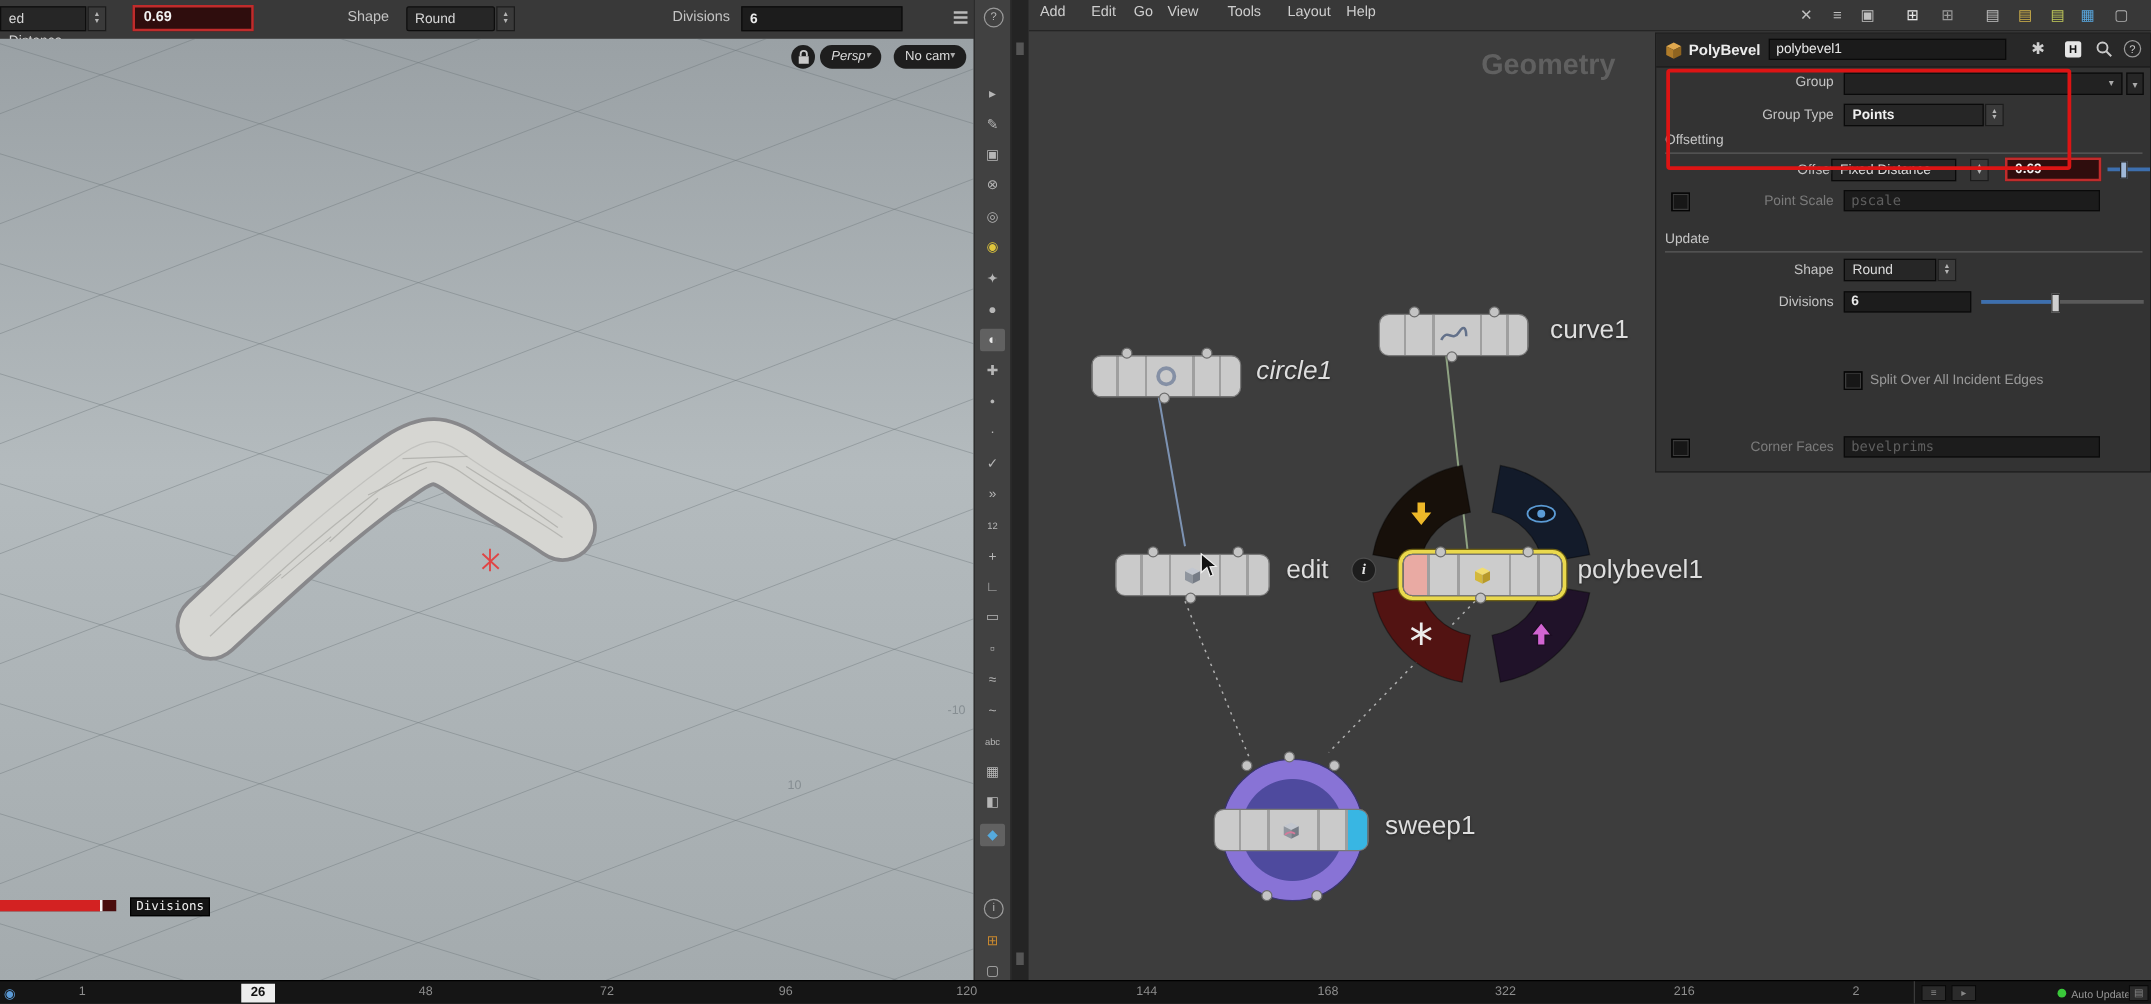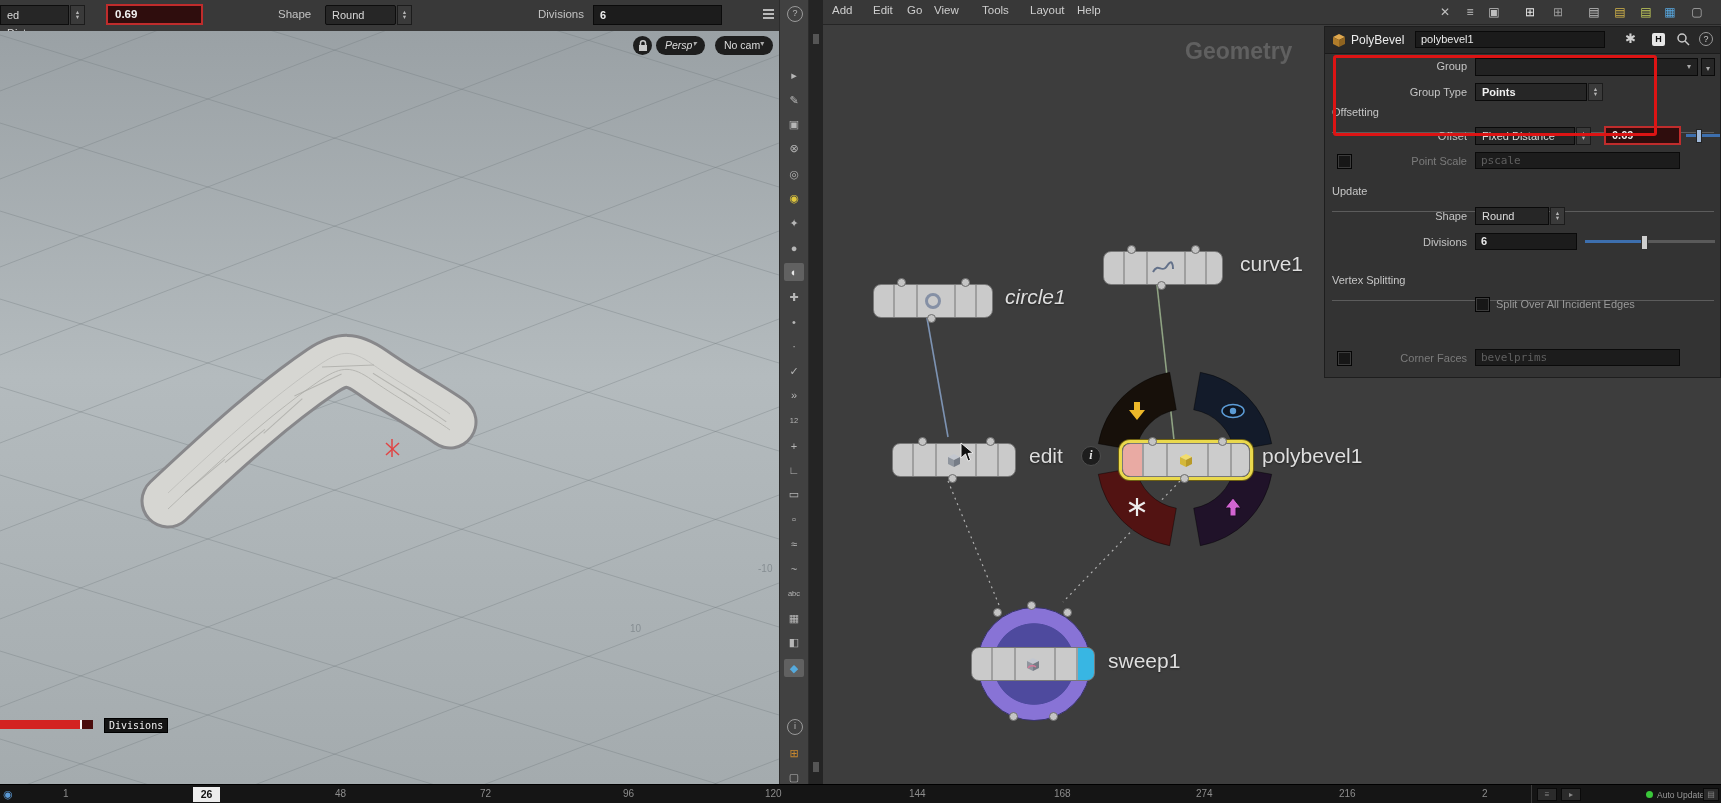--- a/index.html
+++ b/index.html
@@ -50,21 +50,21 @@
         background:radial-gradient(circle,#4e4a9e 0 51%,#8873d6 52% 100%);border:1px solid #39346e;}
   #info-badge{position:absolute;left:258px;top:446px;width:18px;height:18px;border-radius:50%;background:#1d1d1d;
         border:1px solid #4d4d4d;color:#e3e3e3;font-size:12px;font-weight:bold;font-family:"Liberation Serif",serif;
         font-style:italic;text-align:center;line-height:17px;}
   
   #parampane{position:absolute;left:1324px;top:26px;width:397px;height:352px;background:#333333;
         border:1px solid #1e1e1e;box-sizing:border-box;}
   #param-header{position:absolute;left:0;top:0;width:100%;height:26px;background:#282828;border-bottom:1px solid #1b1b1b;}
   .plabel{position:absolute;left:0;width:142px;text-align:right;font-size:11px;color:#c4c4c4;}
   .plabel.dis{color:#7b7b7b;}
-  .psection{position:absolute;left:7px;right:6px;font-size:11px;color:#c6c6c6;border-bottom:1px solid #5c5c5c;padding-bottom:14px;}
+  .psection{position:absolute;left:7px;right:6px;font-size:11px;color:#c6c6c6;border-bottom:1px solid #5c5c5c;padding-bottom:4px;}
   .pfld{position:absolute;background:#1c1c1c;border:1px solid #0a0a0a;color:#e8e8e8;font-size:11px;height:17px;
         line-height:15px;padding:0 5px;box-sizing:border-box;}
   .pfld.mono{font-family:"DejaVu Sans Mono",monospace;color:#5f5f5f;}
   .pdd{position:absolute;background:#262626;border:1px solid #0a0a0a;color:#dcdcdc;font-size:11px;height:18px;
         line-height:16px;padding:0 6px;box-sizing:border-box;}
   .pspin{position:absolute;width:15px;height:18px;background:#3a3a3a;border:1px solid #1c1c1c;box-sizing:border-box;
         display:flex;flex-direction:column;align-items:center;justify-content:center;color:#b5b5b5;}
   .pspin span{font-size:5.5px;line-height:5px;}
   .chk{position:absolute;width:13px;height:13px;background:#171717;border:1px solid #050505;box-shadow:inset 0 0 0 1px #3c3c3c;}
   .caret{float:right;font-size:8px;color:#aaa;line-height:15px;}
@@ -335,21 +335,21 @@
       <div class="cdot" style="left: 226px; top: 712px;"></div>
     </div>
 
   <div id="parampane">
     <div id="param-header">
       <svg width="16" height="16" style="position:absolute;left:6px;top:5px;">
         <polygon points="2,5 8,2 14,5 8,8" fill="#e0a84e"></polygon>
           <polygon points="2,5 8,8 8,15 2,12" fill="#b07c2a"></polygon>
           <polygon points="8,8 14,5 14,12 8,15" fill="#8f6420"></polygon>
       </svg>
-      <span class="abs" style="left:26px;top:6px;font-size:12px;font-weight:normal;color:#ececec;">PolyBevel</span>
+      <span class="abs" style="left:26px;top:6px;font-size:12px;font-weight:bold;color:#ececec;">PolyBevel</span>
       <div class="pfld" style="left:90px;top:4px;width:190px;background:#1b1b1b;">polybevel1</div>
       <span class="abs" style="left:300px;top:4px;color:#cfcfcf;font-size:13px;">✱</span>
       <div class="abs" style="left:327px;top:6px;width:13px;height:13px;background:#e6e6e6;border-radius:2px;color:#111;font-size:9px;font-weight:bold;text-align:center;line-height:13px;">H</div>
       <svg width="15" height="15" style="position:absolute;left:351px;top:5px;">
         <circle cx="6" cy="6" r="4" fill="none" stroke="#c9c9c9" stroke-width="1.5"></circle>
           <line x1="9" y1="9" x2="13" y2="13" stroke="#c9c9c9" stroke-width="1.5"></line>
       </svg>
       <div class="abs" style="left:374px;top:5px;width:14px;height:14px;border:1px solid #9a9a9a;border-radius:50%;color:#c9c9c9;font-size:9px;text-align:center;line-height:13px;box-sizing:border-box;">?</div>
     </div>
 
@@ -364,21 +364,21 @@
     <span class="plabel" style="top:59px;">Group Type</span>
     <div class="pdd" style="left:150px;top:56px;width:112px;font-weight:bold;color:#f0f0f0;">Points</div>
     <div class="pspin" style="left:263px;top:56px;">
       <span>▲</span>
       <span>▼</span>
     </div>
 
     <div class="psection" style="top:79px;">Offsetting</div>
 
     <span class="plabel" style="top:103px;">Offset</span>
-    <div class="pdd" style="left:150px;top:100px;width:100px;">Fixed Distance</div>
+    <div class="pdd" style="left:140px;top:100px;width:100px;">Fixed Distance</div>
     <div class="pspin" style="left:251px;top:100px;">
       <span>▲</span>
       <span>▼</span>
     </div>
     <div class="abs" style="left:279px;top:99px;width:77px;height:19px;background:#2f0d0d;border:2px solid #c02c2c;box-sizing:border-box;color:#f2f2f2;font-weight:bold;font-size:11px;line-height:15px;padding:0 6px;">0.69</div>
     <div class="abs" style="left:361px;top:107px;width:34px;height:3px;background:#3d6fae;">
       <div style="position:absolute;left:10px;top:-5px;width:4px;height:12px;background:#9fb8d8;border:1px solid #222;"></div>
     </div>
 
     <div class="chk" style="left:12px;top:127px;"></div>
@@ -394,21 +394,20 @@
       <span>▼</span>
     </div>
 
     <span class="plabel" style="top:209px;">Divisions</span>
     <div class="pfld" style="left:150px;top:206px;width:102px;font-weight:bold;">6</div>
     <div class="abs" style="left:260px;top:213px;width:130px;height:3px;background:#5a5a5a;">
       <div style="width:58px;height:3px;background:#3d6fae;"></div>
       <div style="position:absolute;left:56px;top:-5px;width:5px;height:13px;background:#cfcfcf;border:1px solid #333;"></div>
     </div>
 
-    <div class="psection" style="top:247px;">Vertex Splitting</div>
 
     <div class="chk" style="left:150px;top:270px;"></div>
     <span class="abs" style="left:171px;top:271px;font-size:11px;color:#9a9a9a;">Split Over All Incident Edges</span>
 
 
     <div class="chk" style="left:12px;top:324px;"></div>
     <span class="plabel dis" style="top:325px;">Corner Faces</span>
     <div class="pfld mono" style="left:150px;top:322px;width:205px;">bevelprims</div>
   </div>
 
@@ -417,21 +416,21 @@
   <div id="timeline">
     <span class="abs" style="left:3px;top:3px;color:#5b9ad6;font-size:11px;">◉</span>
     <div id="frame-labels">
         <span class="frame-num" style="left: 63px;">1</span>
         <span class="frame-num" style="left: 335px;">48</span>
         <span class="frame-num" style="left: 480px;">72</span>
         <span class="frame-num" style="left: 623px;">96</span>
         <span class="frame-num" style="left: 765px;">120</span>
         <span class="frame-num" style="left: 909px;">144</span>
         <span class="frame-num" style="left: 1054px;">168</span>
-        <span class="frame-num" style="left: 1196px;">274</span>
+        <span class="frame-num" style="left: 1196px;">322</span>
         <span class="frame-num" style="left: 1339px;">216</span>
         <span class="frame-num" style="left: 1482px;">2</span>
       </div>
     <div id="playhead">26</div>
     <div class="abs" style="left:1531px;top:0;width:1px;height:19px;background:#3a3a3a;"></div>
     <div class="tlbox" style="left:1537px;">≡</div>
     <div class="tlbox" style="left:1561px;">▸</div>
     <div class="abs" style="left:1646px;top:6px;width:7px;height:7px;border-radius:50%;background:#3ac83a;"></div>
     <span class="abs" style="left:1657px;top:5px;color:#999;font-size:8.5px;">Auto Update</span>
     <div class="tlbox" style="left:1703px;width:16px;">▤</div>

